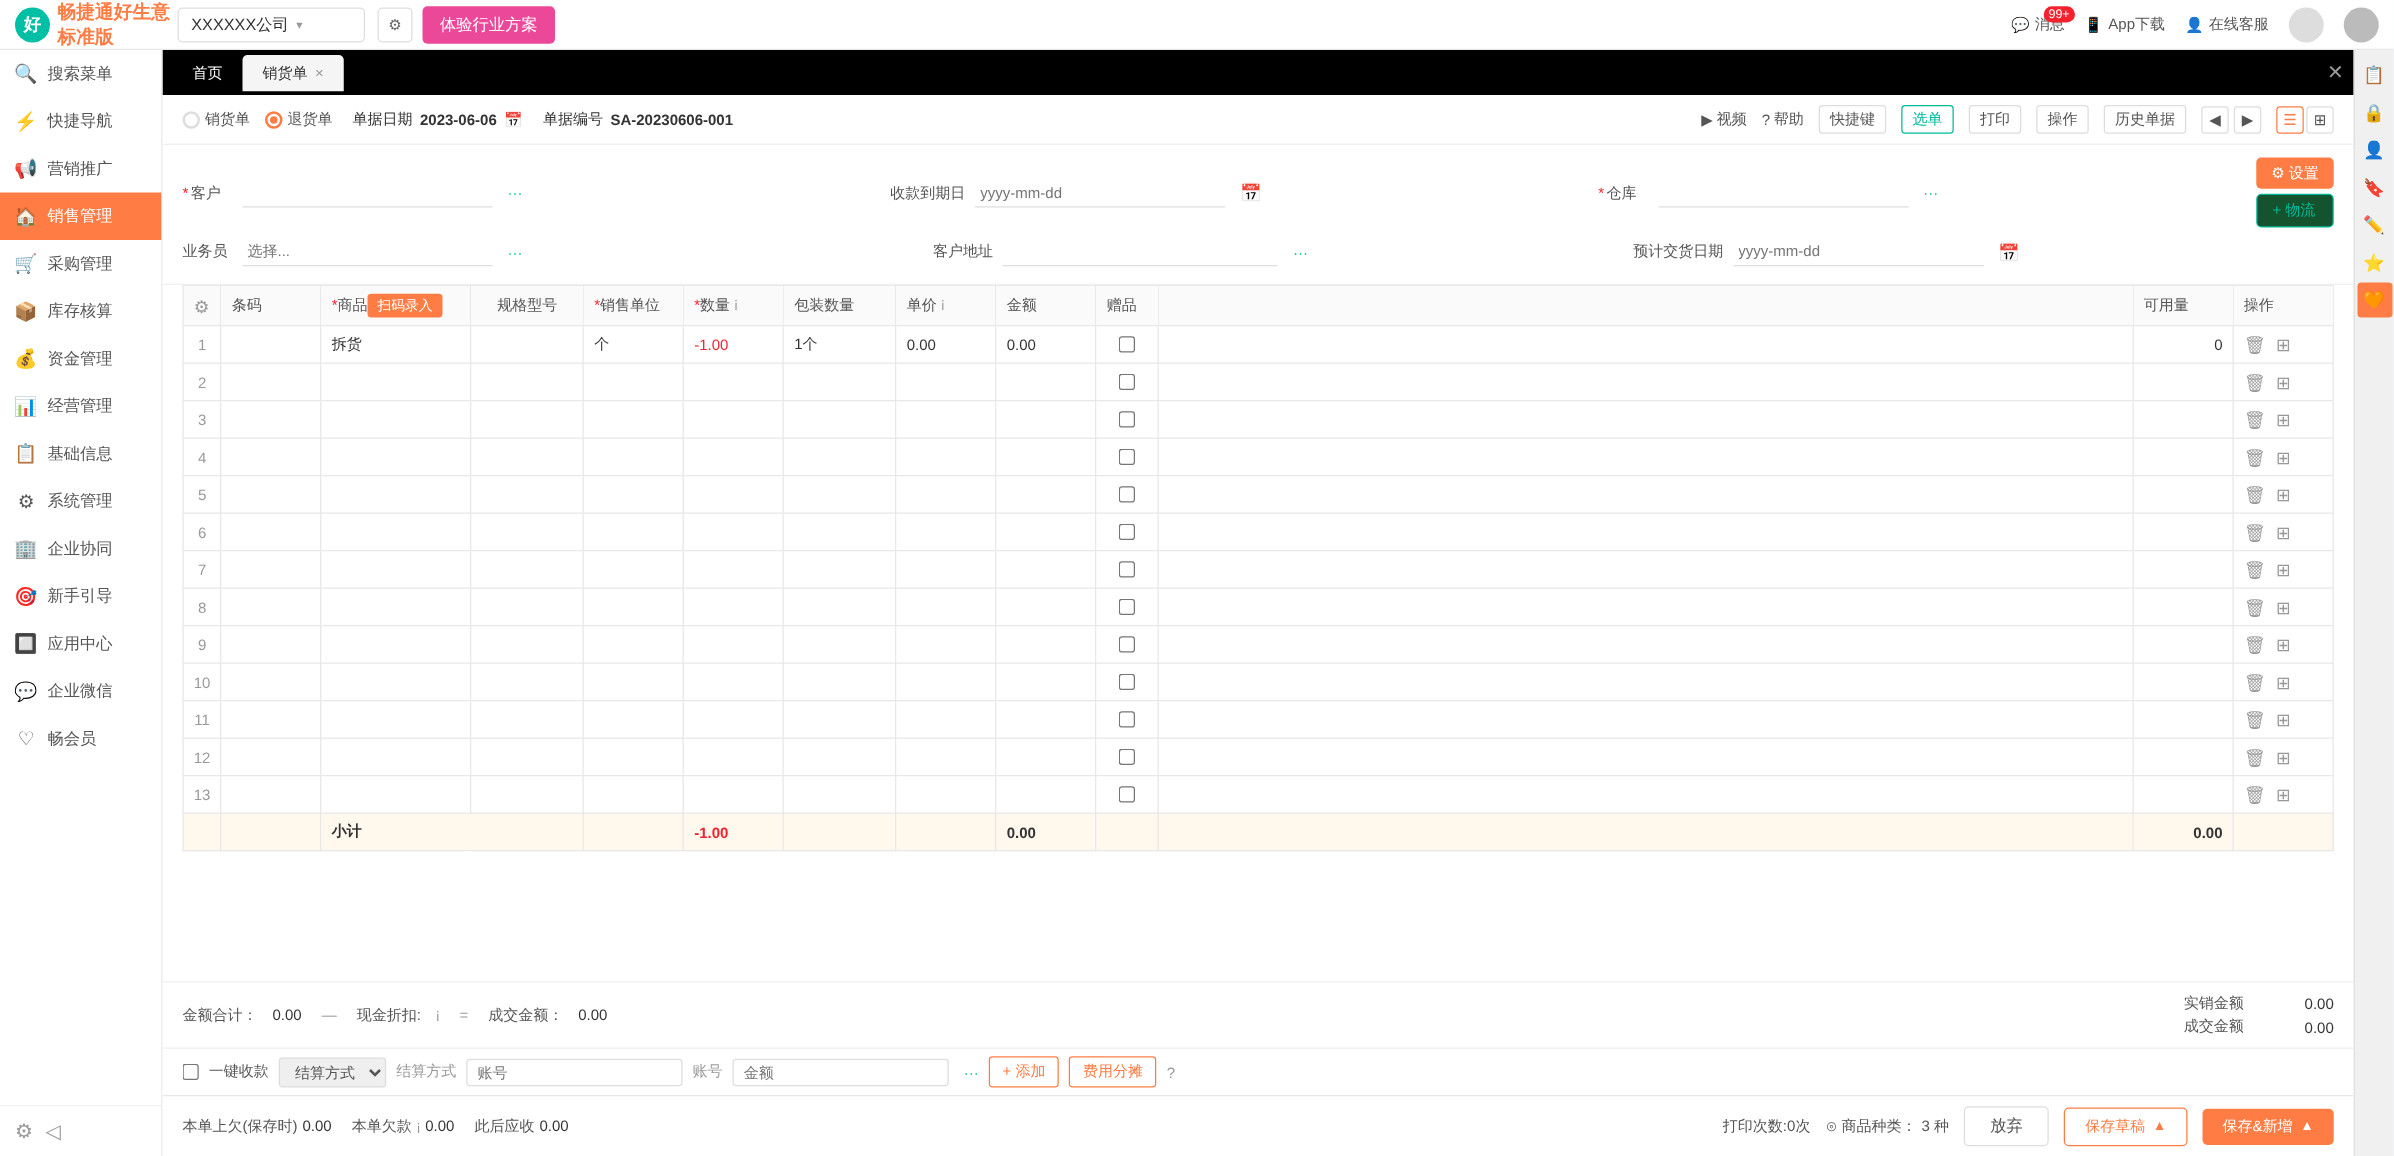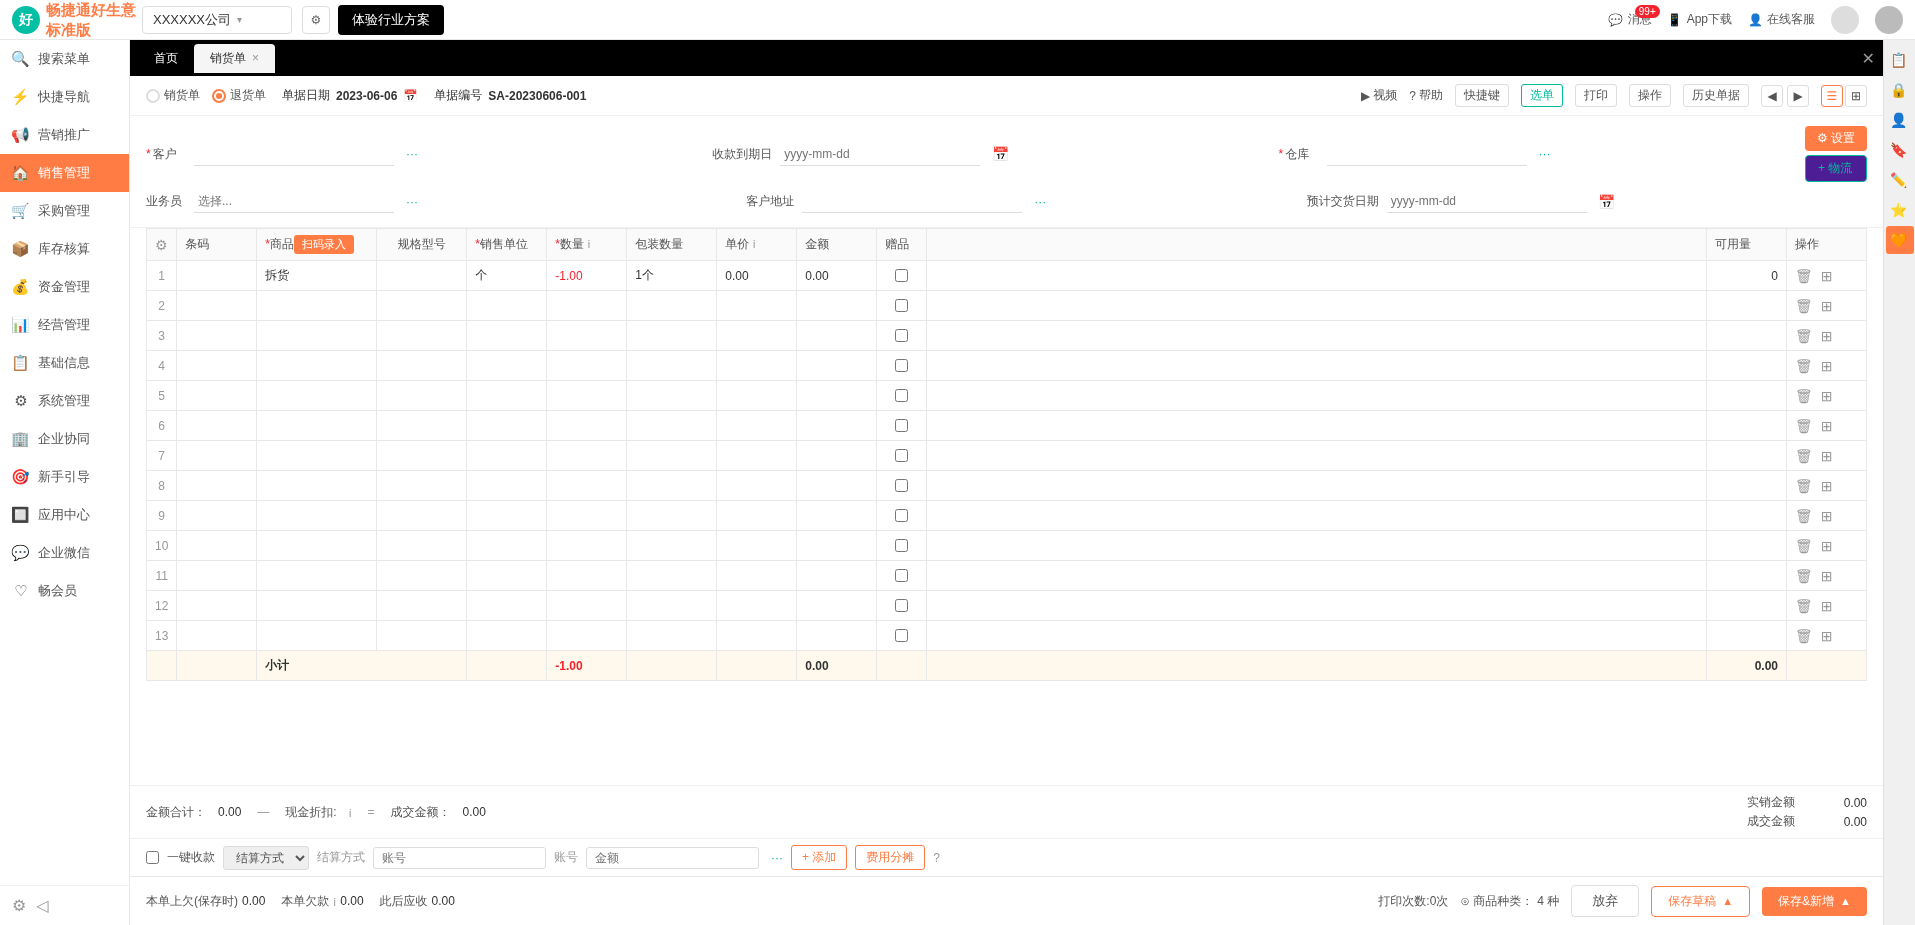--- a/index.html
+++ b/index.html
@@ -8,21 +8,21 @@
     
     .top-bar { height: 40px; background: #fff; display: flex; align-items: center; padding: 0 12px; border-bottom: 1px solid #e8e8e8; flex-shrink: 0; }
     .logo-area { display: flex; align-items: center; gap: 6px; width: 130px; }
     .logo-icon { width: 28px; height: 28px; background: #00bfa5; border-radius: 50%; display: flex; align-items: center; justify-content: center; color: white; font-size: 14px; font-weight: bold; }
     .logo-text { color: #ff7d45; font-size: 11px; line-height: 1.3; font-weight: bold; }
     .company-selector { display: flex; align-items: center; gap: 6px; border: 1px solid #ddd; border-radius: 4px; padding: 4px 10px; cursor: pointer; min-width: 150px; background: #fff; }
     .company-name { color: #333; font-size: 13px; }
     .chevron-down { color: #999; font-size: 10px; }
     .top-actions { display: flex; align-items: center; gap: 8px; margin-left: 10px; }
     .gear-btn { width: 28px; height: 28px; border: 1px solid #ddd; border-radius: 4px; display: flex; align-items: center; justify-content: center; cursor: pointer; background: #fff; color: #666; }
-    .trial-btn { background: #000000; color: white; border: none; border-radius: 4px; padding: 6px 14px; cursor: pointer; font-size: 13px; }
+    .trial-btn { background: #ec4899; color: white; border: none; border-radius: 4px; padding: 6px 14px; cursor: pointer; font-size: 13px; }
     .top-right { margin-left: auto; display: flex; align-items: center; gap: 16px; }
     .msg-btn { position: relative; display: flex; align-items: center; gap: 4px; cursor: pointer; color: #555; }
     .badge { background: #f5222d; color: white; font-size: 10px; border-radius: 8px; padding: 1px 4px; position: absolute; top: -6px; right: -8px; }
     .top-right-item { display: flex; align-items: center; gap: 4px; cursor: pointer; color: #555; }
     .avatar { width: 28px; height: 28px; border-radius: 50%; background: #ddd; }
 
     
     .main-layout { display: flex; flex: 1; overflow: hidden; }
 
     
@@ -71,21 +71,21 @@
     .fields-section { padding: 10px 16px; border-bottom: 1px solid #f0f0f0; flex-shrink: 0; }
     .fields-row { display: flex; align-items: center; gap: 0; margin-bottom: 8px; }
     .field-group { display: flex; align-items: center; flex: 1; gap: 8px; }
     .field-label { color: #555; white-space: nowrap; min-width: 40px; }
     .field-label.required::before { content: '*'; color: #f5222d; margin-right: 2px; }
     .field-input { flex: 1; border: none; border-bottom: 1px solid #ddd; padding: 4px 4px; outline: none; color: #333; max-width: 200px; }
     .field-dots { color: #00b99a; cursor: pointer; margin-left: 4px; }
     .field-calendar { color: #ff7d45; cursor: pointer; margin-left: 4px; font-size: 14px; }
     .right-buttons { display: flex; flex-direction: column; gap: 4px; margin-left: auto; }
     .settings-btn { background: #ff7d45; color: white; border: none; border-radius: 4px; padding: 4px 12px; cursor: pointer; display: flex; align-items: center; gap: 4px; }
-    .logistics-btn { background: #4c1d95; color: #00b99a; border: 1px solid #00b99a; border-radius: 4px; padding: 4px 12px; cursor: pointer; display: flex; align-items: center; gap: 4px; }
+    .logistics-btn { background: #14532d; color: #00b99a; border: 1px solid #00b99a; border-radius: 4px; padding: 4px 12px; cursor: pointer; display: flex; align-items: center; gap: 4px; }
 
     .remark-row { display: flex; align-items: center; gap: 8px; padding: 4px 0; }
     .remark-input { border: none; border-bottom: 1px solid #ddd; flex: 1; padding: 4px; outline: none; max-width: 300px; }
 
     
     .table-section { flex: 1; overflow: auto; padding: 0 16px; }
     .data-table { width: 100%; border-collapse: collapse; border: 1px solid #e8e8e8; }
     .data-table th { background: #fafafa; border: 1px solid #e8e8e8; padding: 6px 8px; text-align: left; color: #555; white-space: nowrap; font-weight: normal; position: sticky; top: 0; z-index: 2; }
     .data-table td { border: 1px solid #e8e8e8; padding: 5px 8px; color: #333; height: 30px; }
     .scan-btn { background: #ff7d45; color: white; border: none; border-radius: 3px; padding: 2px 8px; cursor: pointer; font-size: 11px; }
@@ -758,21 +758,21 @@
           <span class="footer-value">0.00</span>
         </div>
         <div class="footer-item">
           <span>此后应收</span>
           <span class="footer-value">0.00</span>
         </div>
         <div class="footer-right">
           <span class="print-info">打印次数:0次</span>
           <div class="product-type">
             <span>⊙ 商品种类：</span>
-            <span>4 种</span>
+            <span>3 种</span>
           </div>
           <button class="discard-btn">放弃</button>
           <button class="save-draft-btn">
             <span>保存草稿</span>
             <span class="btn-arrow">▲</span>
           </button>
           <button class="save-new-btn">
             <span>保存&amp;新增</span>
             <span class="btn-arrow">▲</span>
           </button>

